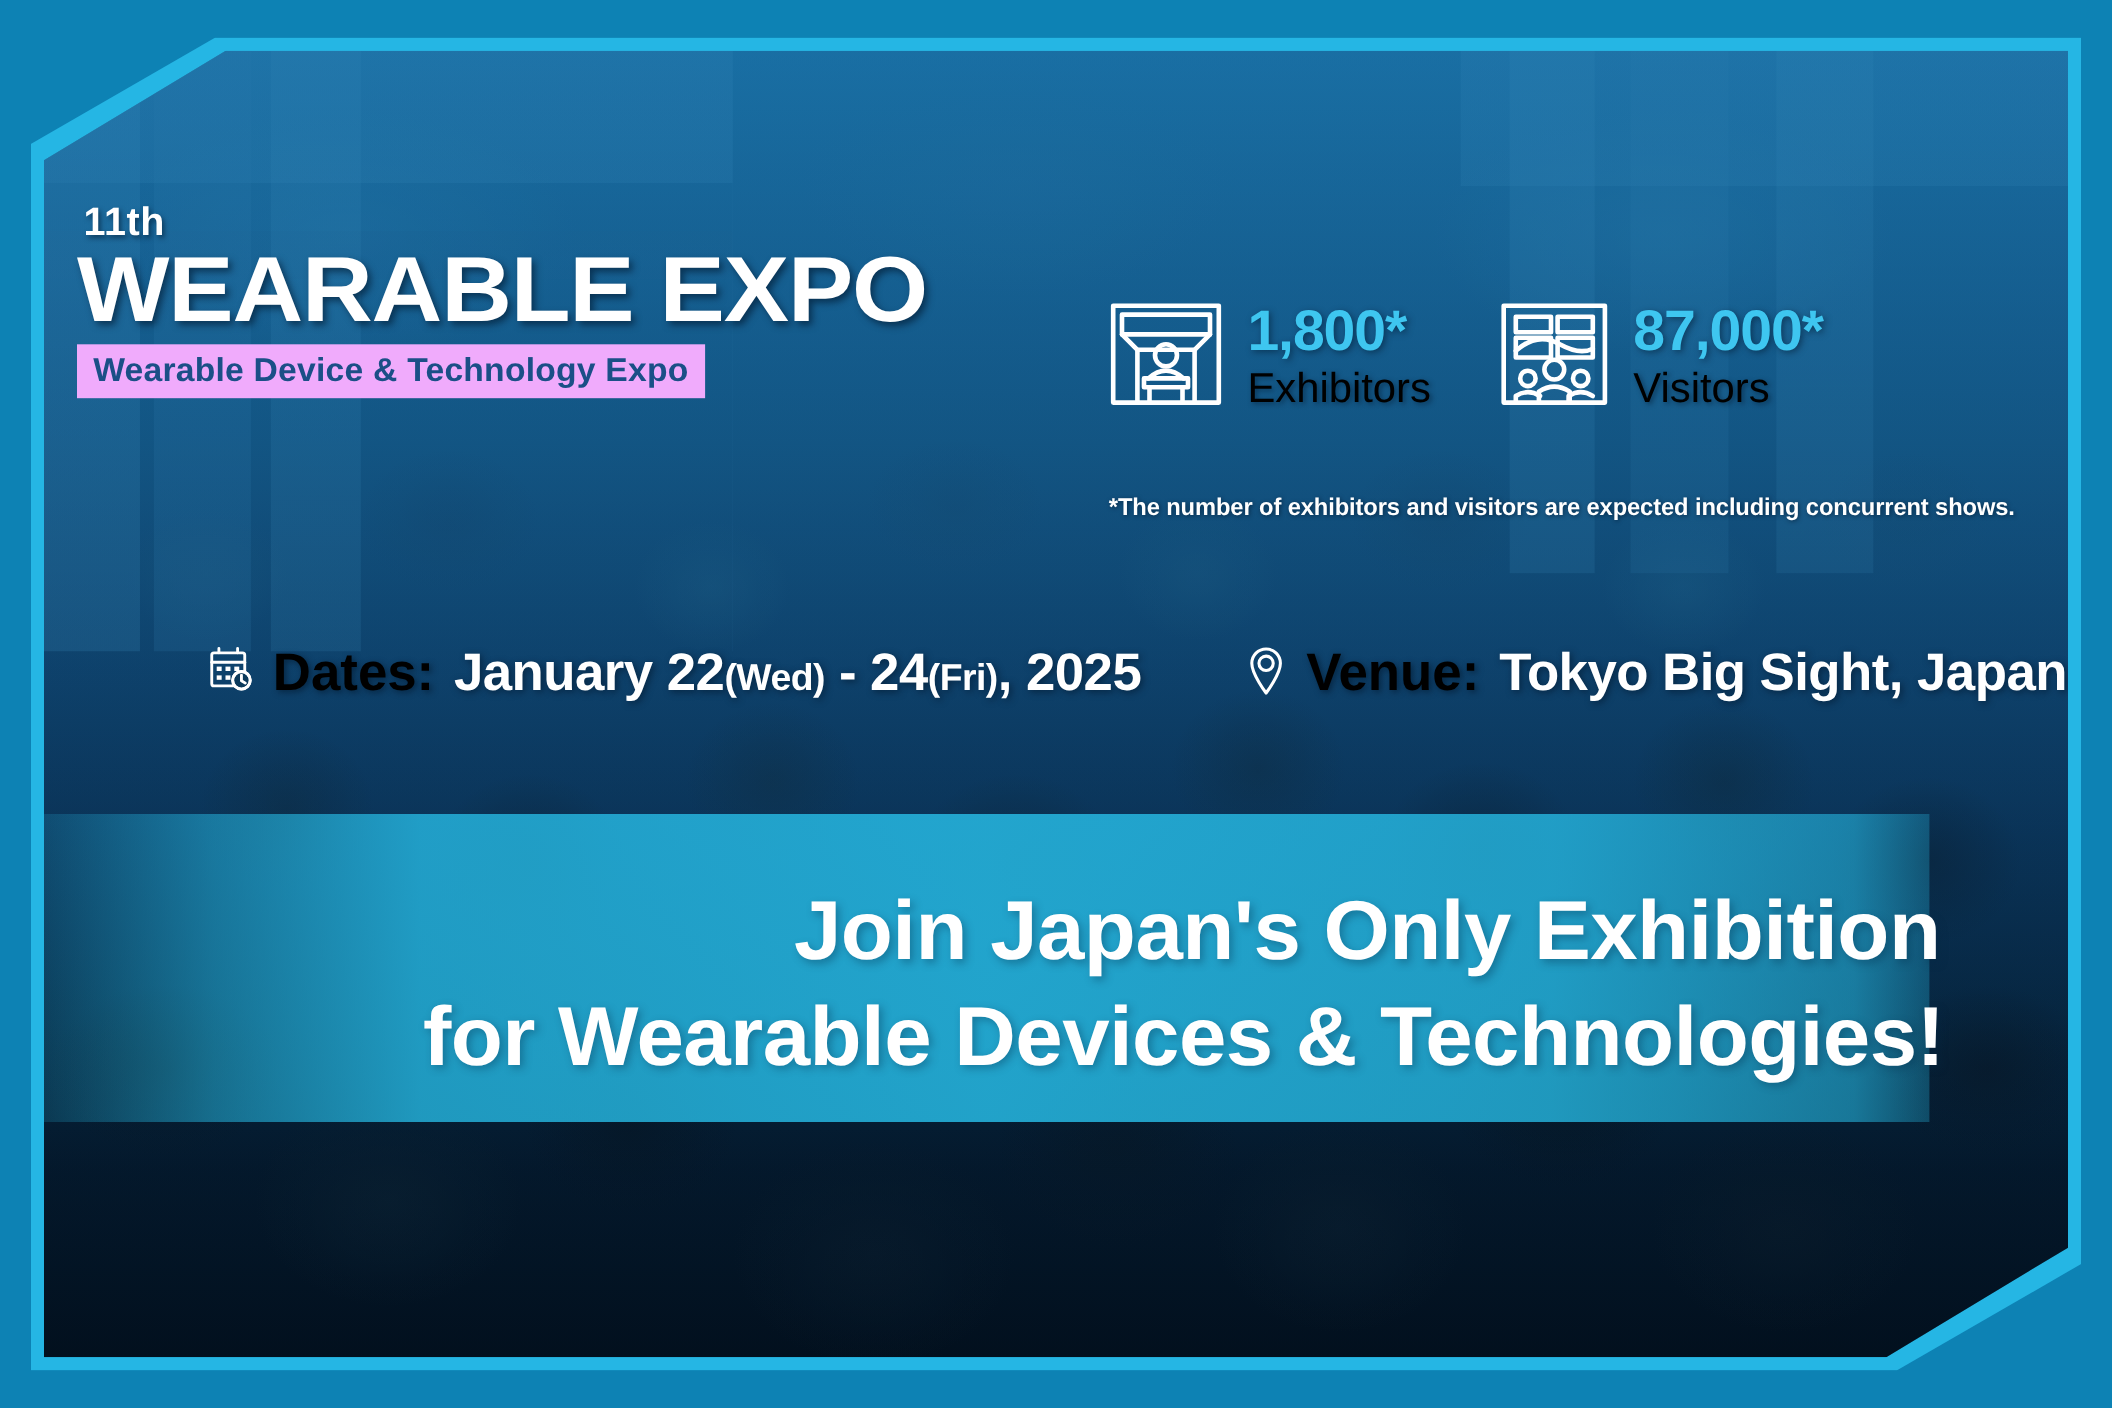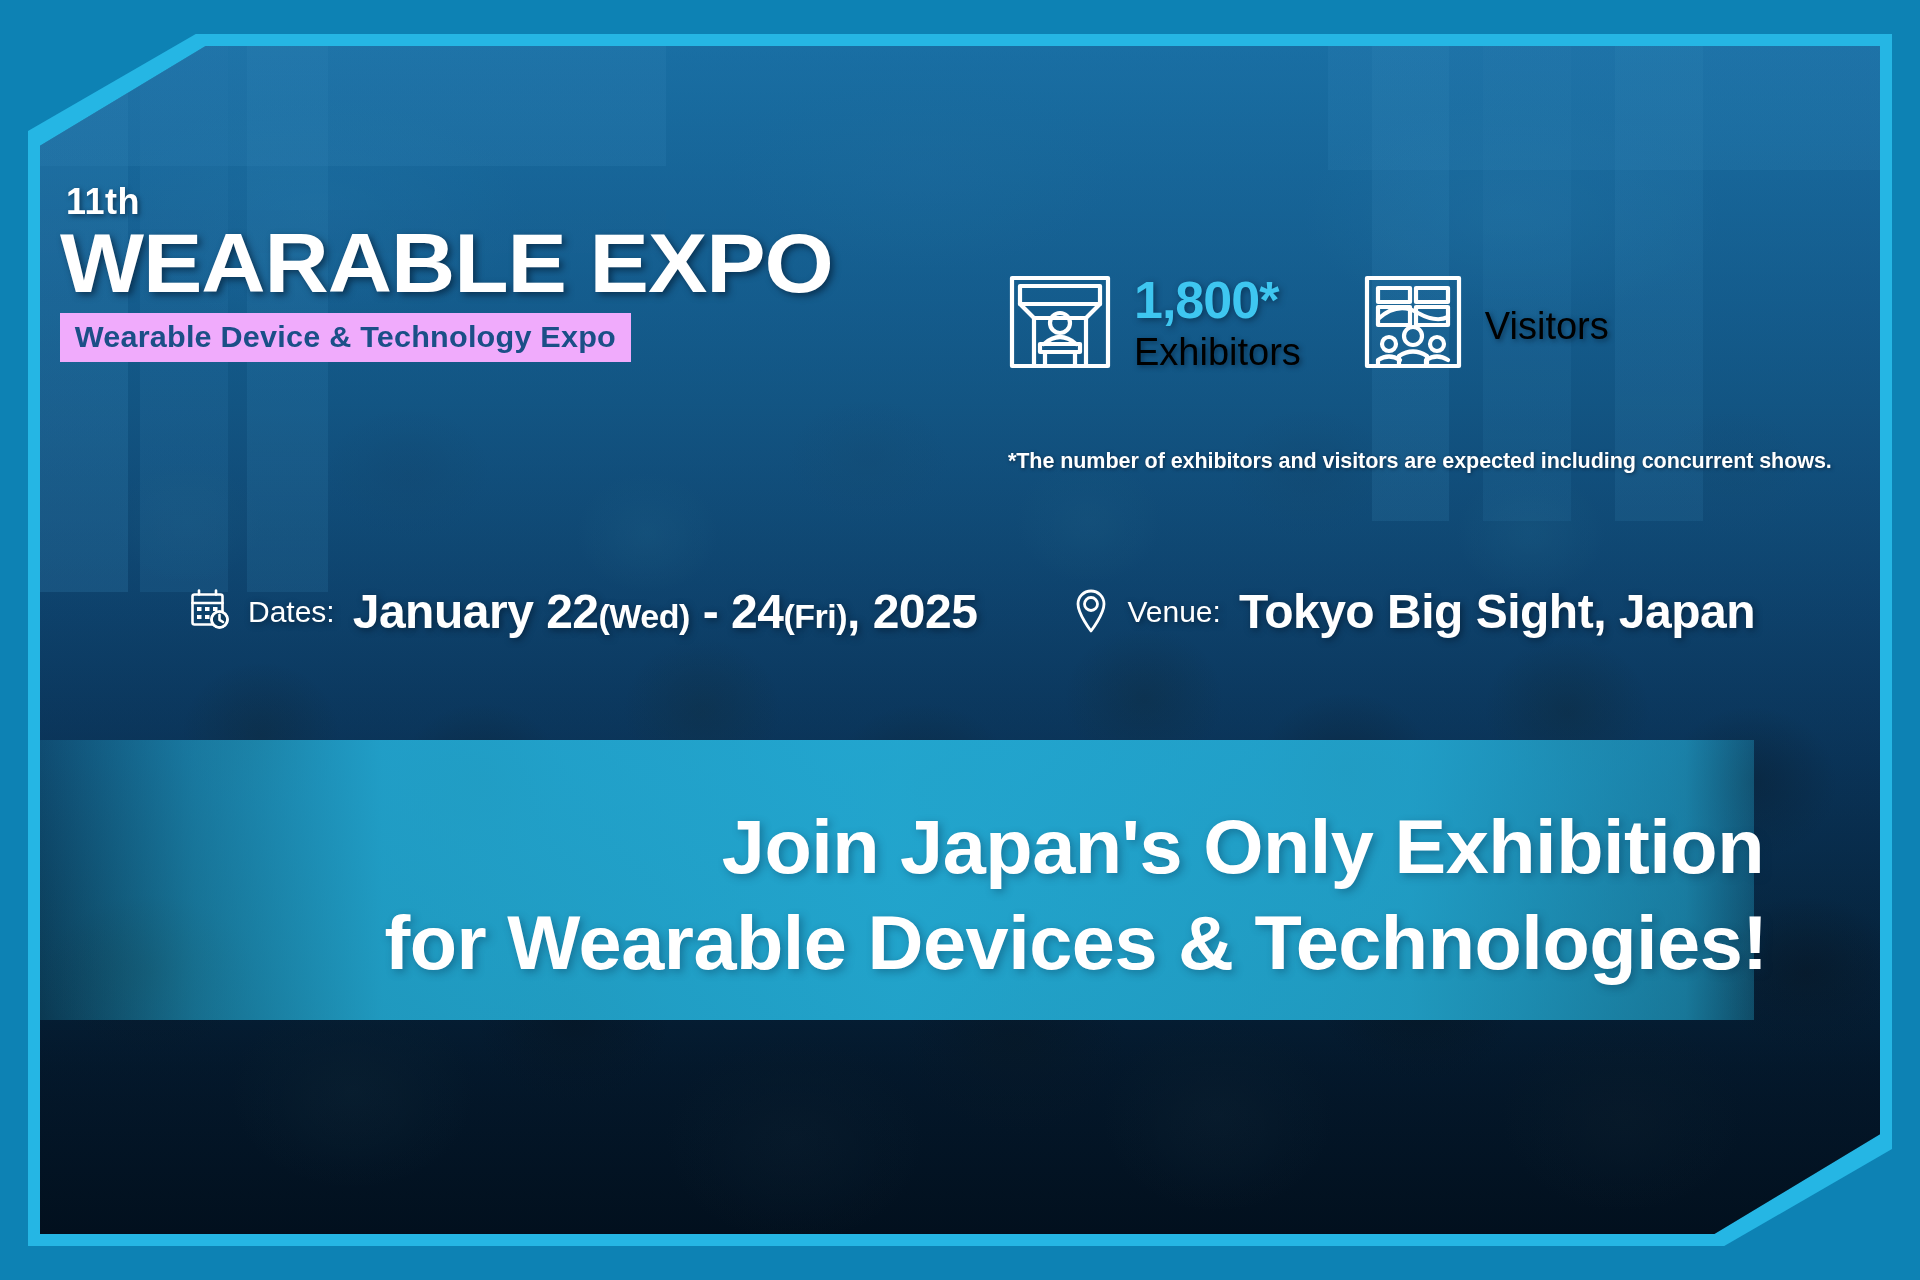--- a/index.html
+++ b/index.html
@@ -100,21 +100,21 @@
     background:linear-gradient(180deg,
       rgba(20,110,170,.42) 0%,
       rgba(14,88,146,.34) 26%,
       rgba(8,60,108,.26) 52%,
       rgba(4,32,60,.22) 78%,
       rgba(2,16,32,.30) 100%);
     mix-blend-mode:normal;
   }
 
   
-  .logo-block { position:absolute; left:20px; top:138px; }
+  .logo-block { position:absolute; left:30px; top:138px; }
   .ordinal {
     color:#ffffff; font-size:36px; font-weight:bold;
     letter-spacing:.5px; line-height:1;
     margin-left:6px; margin-bottom:4px;
     text-shadow:2px 2px 5px rgba(0,20,40,.55);
   }
   .expo-title {
     color:#ffffff; font-weight:bold; font-size:84px;
     line-height:.94; letter-spacing:-1px;
     transform:scaleX(1.06); transform-origin:left center;
@@ -156,21 +156,21 @@
     text-shadow:1px 1px 4px rgba(0,20,40,.6);
   }
 
   
   .info-row {
     position:absolute; left:150px; top:538px;
     display:flex; align-items:center; gap:96px;
   }
   .info-item { display:flex; align-items:center; gap:18px; }
   .info-label {
-    color:#ffffff; font-size:30px; font-weight:normal;
+    color:#000000; font-size:48px; font-weight:bold;
     white-space:nowrap;
     text-shadow:2px 2px 6px rgba(0,20,40,.6);
   }
   .info-value {
     color:#ffffff; font-size:48px; font-weight:bold;
     white-space:nowrap; letter-spacing:-.5px;
     text-shadow:2px 2px 7px rgba(0,20,40,.6);
   }
   .info-value .small { font-size:34px; }
 
@@ -250,20 +250,21 @@
             <path d="M15 45 q20 -18 40 -6 q18 10 30 4"></path>
             <circle cx="50" cy="62" r="9"></circle>
             <circle cx="26" cy="70" r="7"></circle>
             <circle cx="74" cy="70" r="7"></circle>
             <path d="M36 92 v-10 q14 -9 28 0 v10"></path>
             <path d="M15 92 v-6 q11 -7 22 0"></path>
             <path d="M63 92 v-6 q11 -7 22 0"></path>
           </svg>
         </span>
         <span class="stat-text">
+          <span class="stat-number" style="display:block">87,000*</span>
           <span class="stat-label" style="display:block">Visitors</span>
         </span>
       </div>
     </div>
 
     <div class="stats-note">*The number of exhibitors and visitors are expected including concurrent shows.</div>
 
     <div class="info-row">
 
       <div class="info-item">

